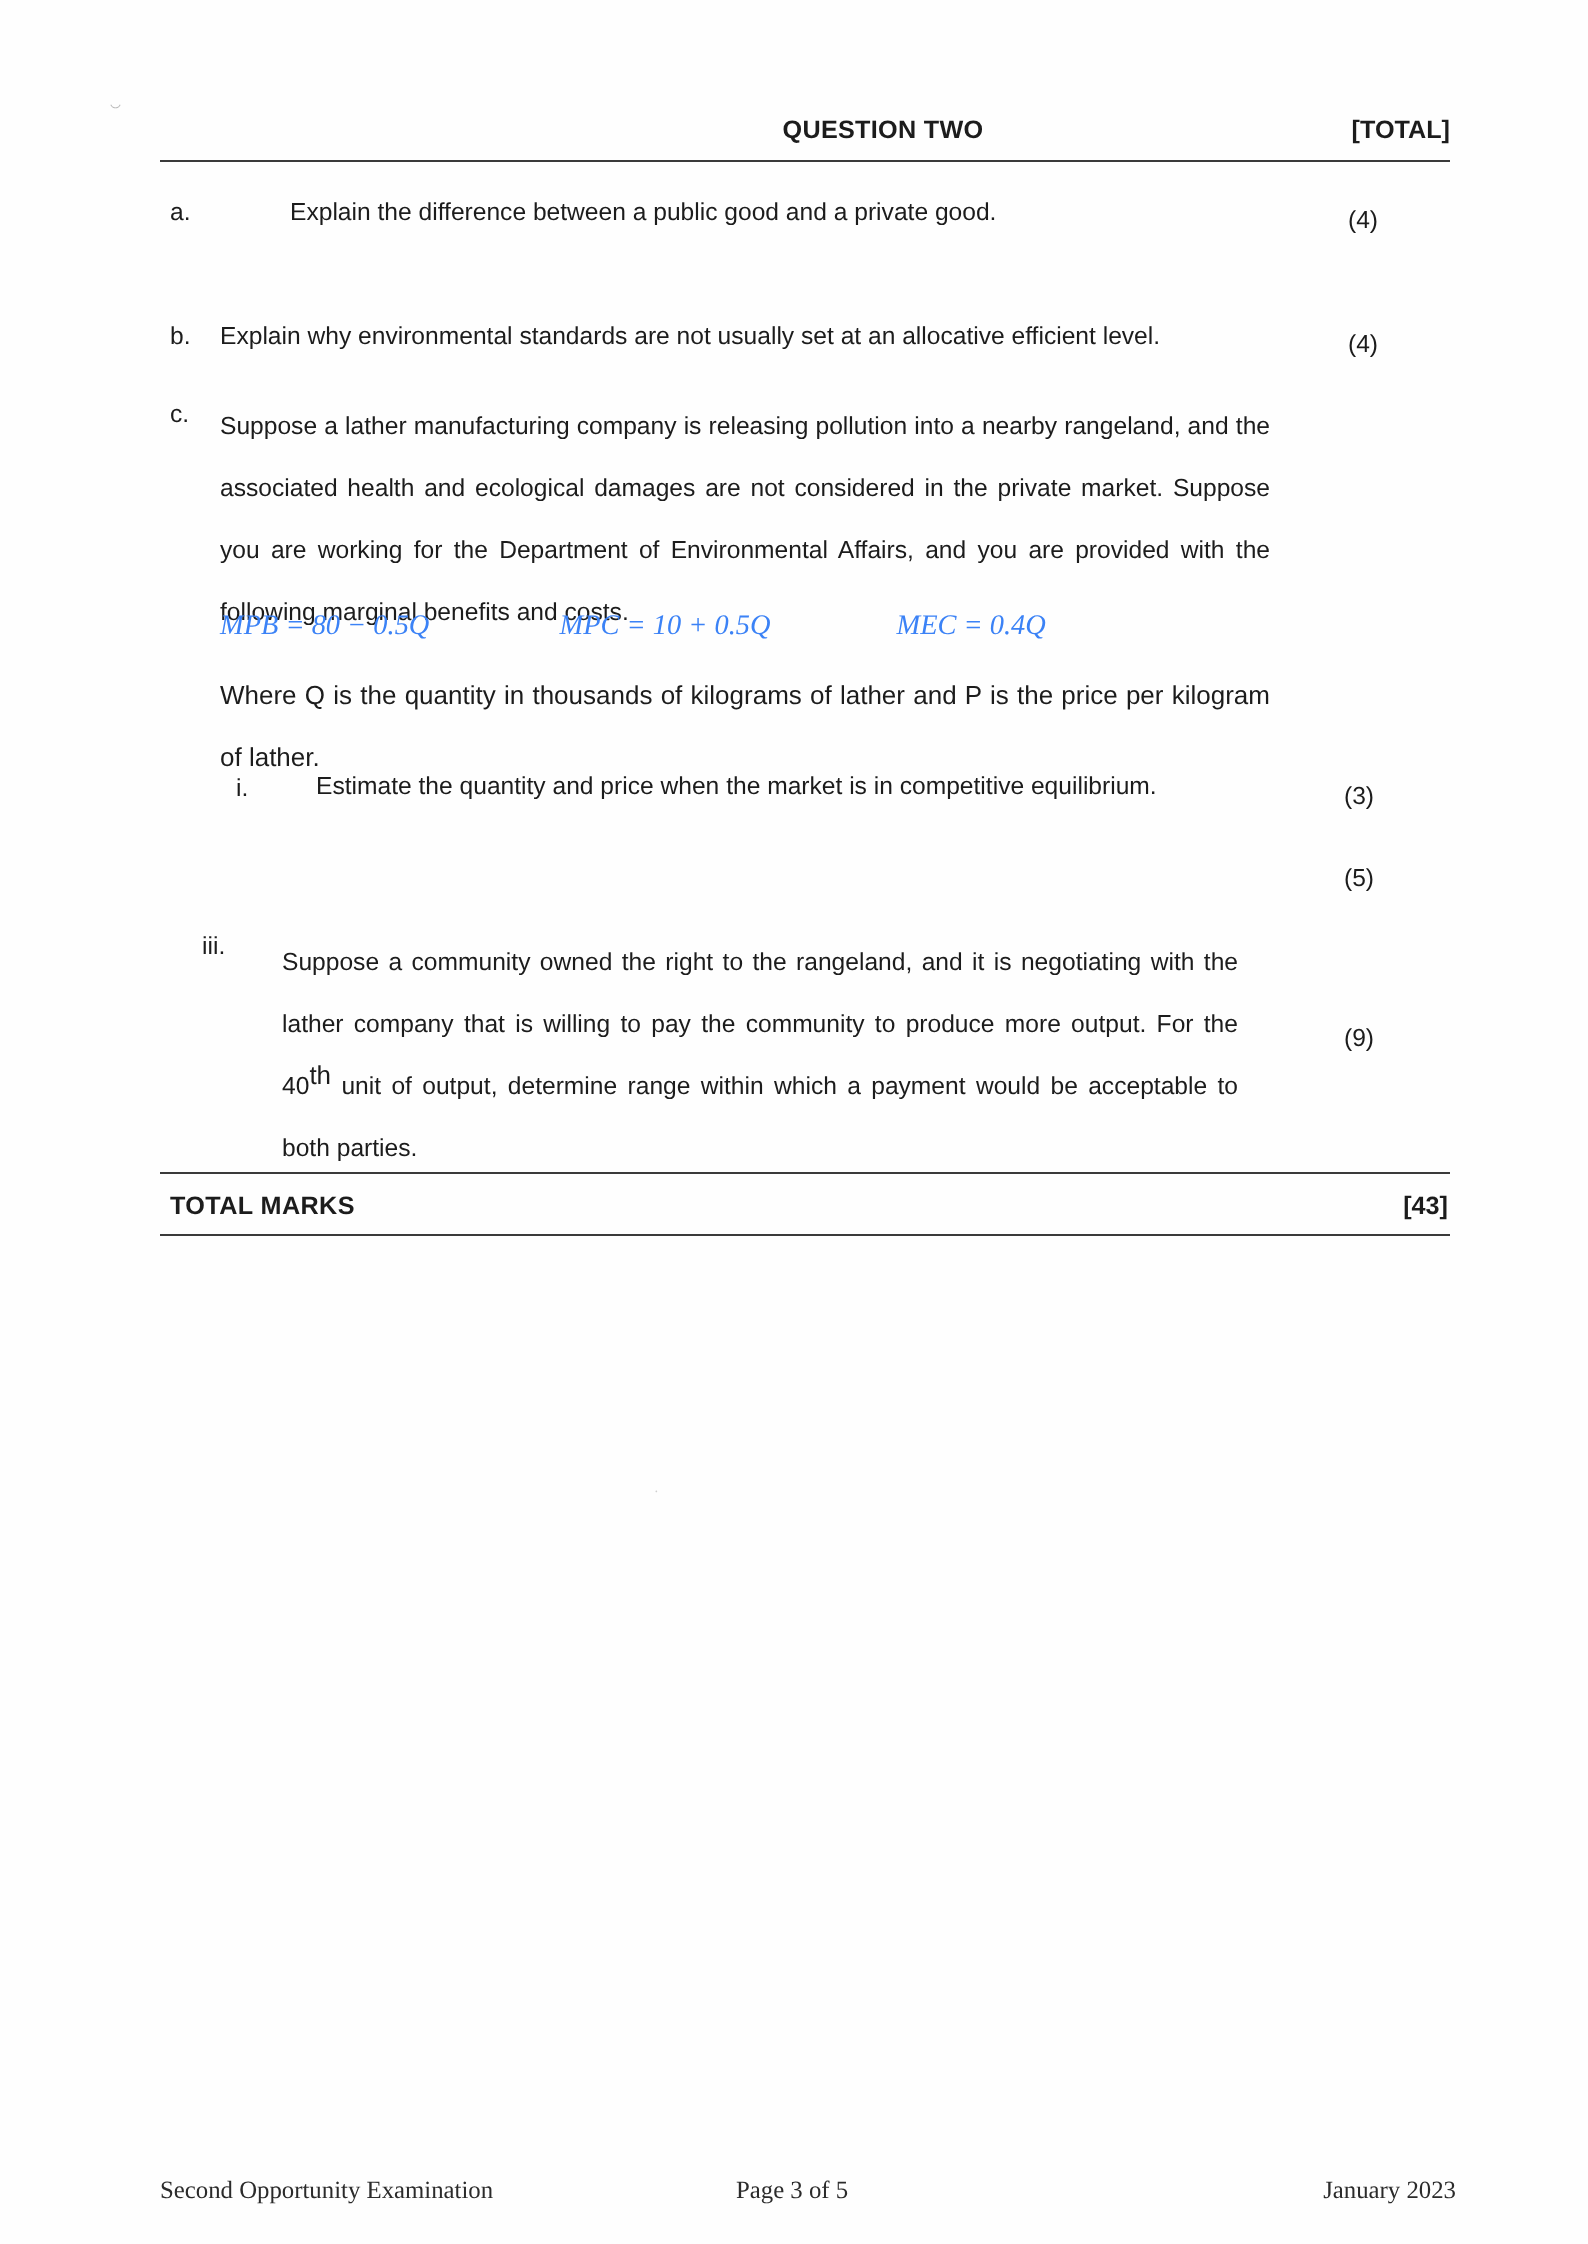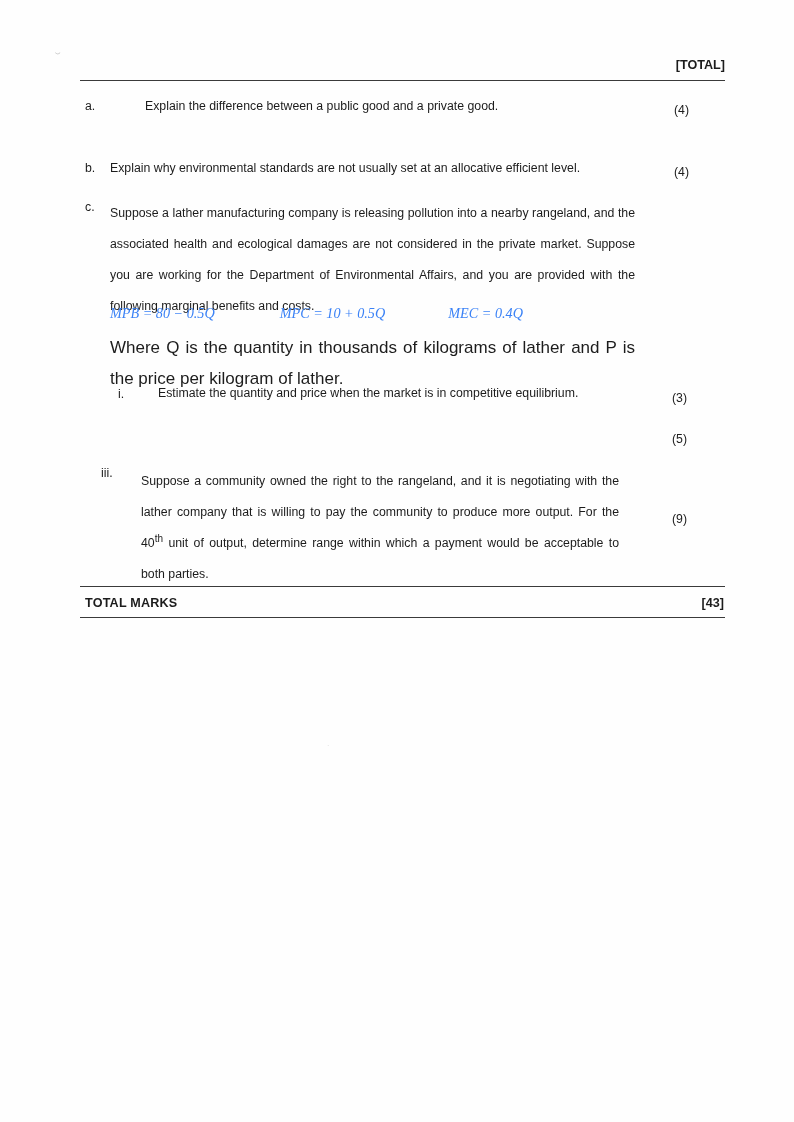--- a/index.html
+++ b/index.html
@@ -119,21 +119,21 @@
   .eq { display: inline-block; }
   .eq-gap-1 { display: inline-block; width: 58px; }
   .eq-gap-2 { display: inline-block; width: 56px; }
 
   
   .where-para {
     position: absolute;
     left: 110px;
     top: 332px;
     width: 525px;
-    font-size: 17px;
+    font-size: 13px;
     line-height: 31px;
     text-align: justify;
   }
 
   
   .sub-block {
     position: absolute;
     display: flex;
     align-items: flex-start;
   }
@@ -154,21 +154,21 @@
   .blk-ii .sub-body { width: 478px; line-height: 1.0; }
   .blk-iii { left: 101px; top: 466px; width: 520px; }
   .blk-iii .sub-body { width: 478px; }
 
   .mk-a   { left: 674px; top: 103px; }
   .mk-b   { left: 674px; top: 165px; }
   .mk-i   { left: 672px; top: 391px; }
   .mk-ii  { left: 672px; top: 432px; }
   .mk-iii { left: 672px; top: 512px; }
 
-  sup { font-size: 10px; vertical-align: super; line-height: 0; }
+  sup { font-size: 13px; vertical-align: super; line-height: 0; }
 
   
   .total-row {
     position: absolute;
     left: 85px;
     top: 596px;
     width: 640px;
     height: 18px;
     text-align: center;
   }
@@ -205,20 +205,21 @@
 </style>
 </head>
 <body>
 
 <div class="page">
 
   <span class="speck speck-a">‿</span>
   <span class="speck speck-b">·</span>
 
   <div class="header-row">
+    <div class="header-title">QUESTION TWO</div>
     <div class="header-marks">[TOTAL]</div>
   </div>
   <div class="rule rule-top"></div>
 
   <div class="q-block blk-a">
     <div class="q-label">a.</div>
     <div class="q-body">Explain the difference between a public good and a private good.</div>
   </div>
   <div class="marks mk-a">(4)</div>
 
@@ -257,14 +258,19 @@
   </div>
   <div class="marks mk-iii">(9)</div>
 
   <div class="rule rule-total-upper"></div>
   <div class="total-row">
     <div class="total-label">TOTAL MARKS</div>
     <div class="total-value">[43]</div>
   </div>
   <div class="rule rule-total-lower"></div>
 
+  <div class="footer">
+    <div class="footer-left">Second Opportunity Examination</div>
+    <div class="footer-center">Page 3 of 5</div>
+    <div class="footer-right">January 2023</div>
+  </div>
 
 </div>
 
 </body></html>

